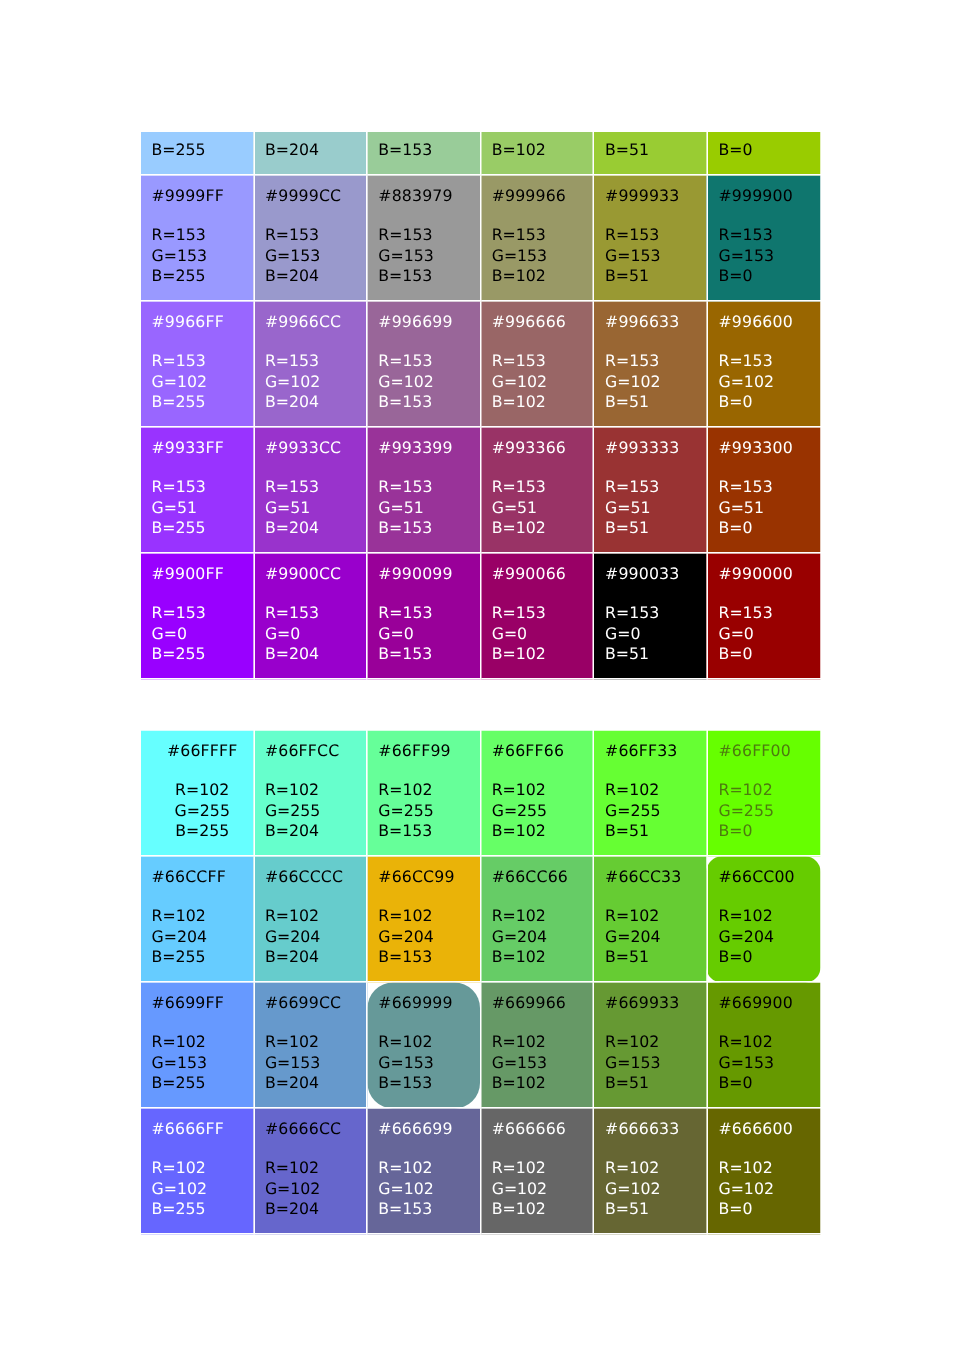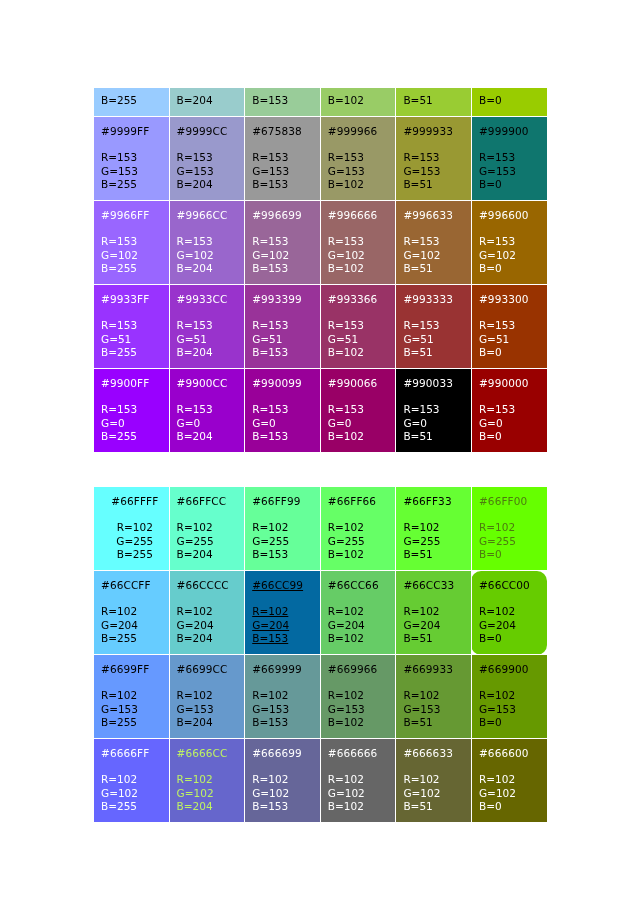--- a/index.html
+++ b/index.html
@@ -105,21 +105,21 @@
           </td>
           <td style="background: rgb(153, 153, 204); color: rgb(0, 0, 0);">
             <span class="hex">#9999CC</span>
             <div class="chan-block">
               <span class="chan">R=153</span>
               <span class="chan">G=153</span>
               <span class="chan">B=204</span>
             </div>
           </td>
           <td style="background: rgb(153, 153, 153); color: rgb(0, 0, 0);">
-            <span class="hex">#675838</span>
+            <span class="hex">#883979</span>
             <div class="chan-block">
               <span class="chan">R=153</span>
               <span class="chan">G=153</span>
               <span class="chan">B=153</span>
             </div>
           </td>
           <td style="background: rgb(153, 153, 102); color: rgb(0, 0, 0);">
             <span class="hex">#999966</span>
             <div class="chan-block">
               <span class="chan">R=153</span>
@@ -358,21 +358,21 @@
             </div>
           </td>
           <td style="background: rgb(102, 204, 204); color: rgb(0, 0, 0);">
             <span class="hex">#66CCCC</span>
             <div class="chan-block">
               <span class="chan">R=102</span>
               <span class="chan">G=204</span>
               <span class="chan">B=204</span>
             </div>
           </td>
-          <td style="background: #0369a1; color: rgb(0, 0, 0); text-decoration: underline;">
+          <td style="background: #eab308; color: rgb(0, 0, 0);">
             <span class="hex">#66CC99</span>
             <div class="chan-block">
               <span class="chan">R=102</span>
               <span class="chan">G=204</span>
               <span class="chan">B=153</span>
             </div>
           </td>
           <td style="background: rgb(102, 204, 102); color: rgb(0, 0, 0);">
             <span class="hex">#66CC66</span>
             <div class="chan-block">
@@ -408,21 +408,21 @@
             </div>
           </td>
           <td style="background: rgb(102, 153, 204); color: rgb(0, 0, 0);">
             <span class="hex">#6699CC</span>
             <div class="chan-block">
               <span class="chan">R=102</span>
               <span class="chan">G=153</span>
               <span class="chan">B=204</span>
             </div>
           </td>
-          <td style="background: rgb(102, 153, 153); color: rgb(0, 0, 0);">
+          <td style="background: rgb(102, 153, 153); color: rgb(0, 0, 0); border-radius: 17px;">
             <span class="hex">#669999</span>
             <div class="chan-block">
               <span class="chan">R=102</span>
               <span class="chan">G=153</span>
               <span class="chan">B=153</span>
             </div>
           </td>
           <td style="background: rgb(102, 153, 102); color: rgb(0, 0, 0);">
             <span class="hex">#669966</span>
             <div class="chan-block">
@@ -450,21 +450,21 @@
         </tr>
         <tr class="data-row">
           <td style="background: rgb(102, 102, 255); color: rgb(255, 255, 255);">
             <span class="hex">#6666FF</span>
             <div class="chan-block">
               <span class="chan">R=102</span>
               <span class="chan">G=102</span>
               <span class="chan">B=255</span>
             </div>
           </td>
-          <td style="background: rgb(102, 102, 204); color: #bef264;">
+          <td style="background: rgb(102, 102, 204); color: #000000;">
             <span class="hex">#6666CC</span>
             <div class="chan-block">
               <span class="chan">R=102</span>
               <span class="chan">G=102</span>
               <span class="chan">B=204</span>
             </div>
           </td>
           <td style="background: rgb(102, 102, 153); color: rgb(255, 255, 255);">
             <span class="hex">#666699</span>
             <div class="chan-block">

